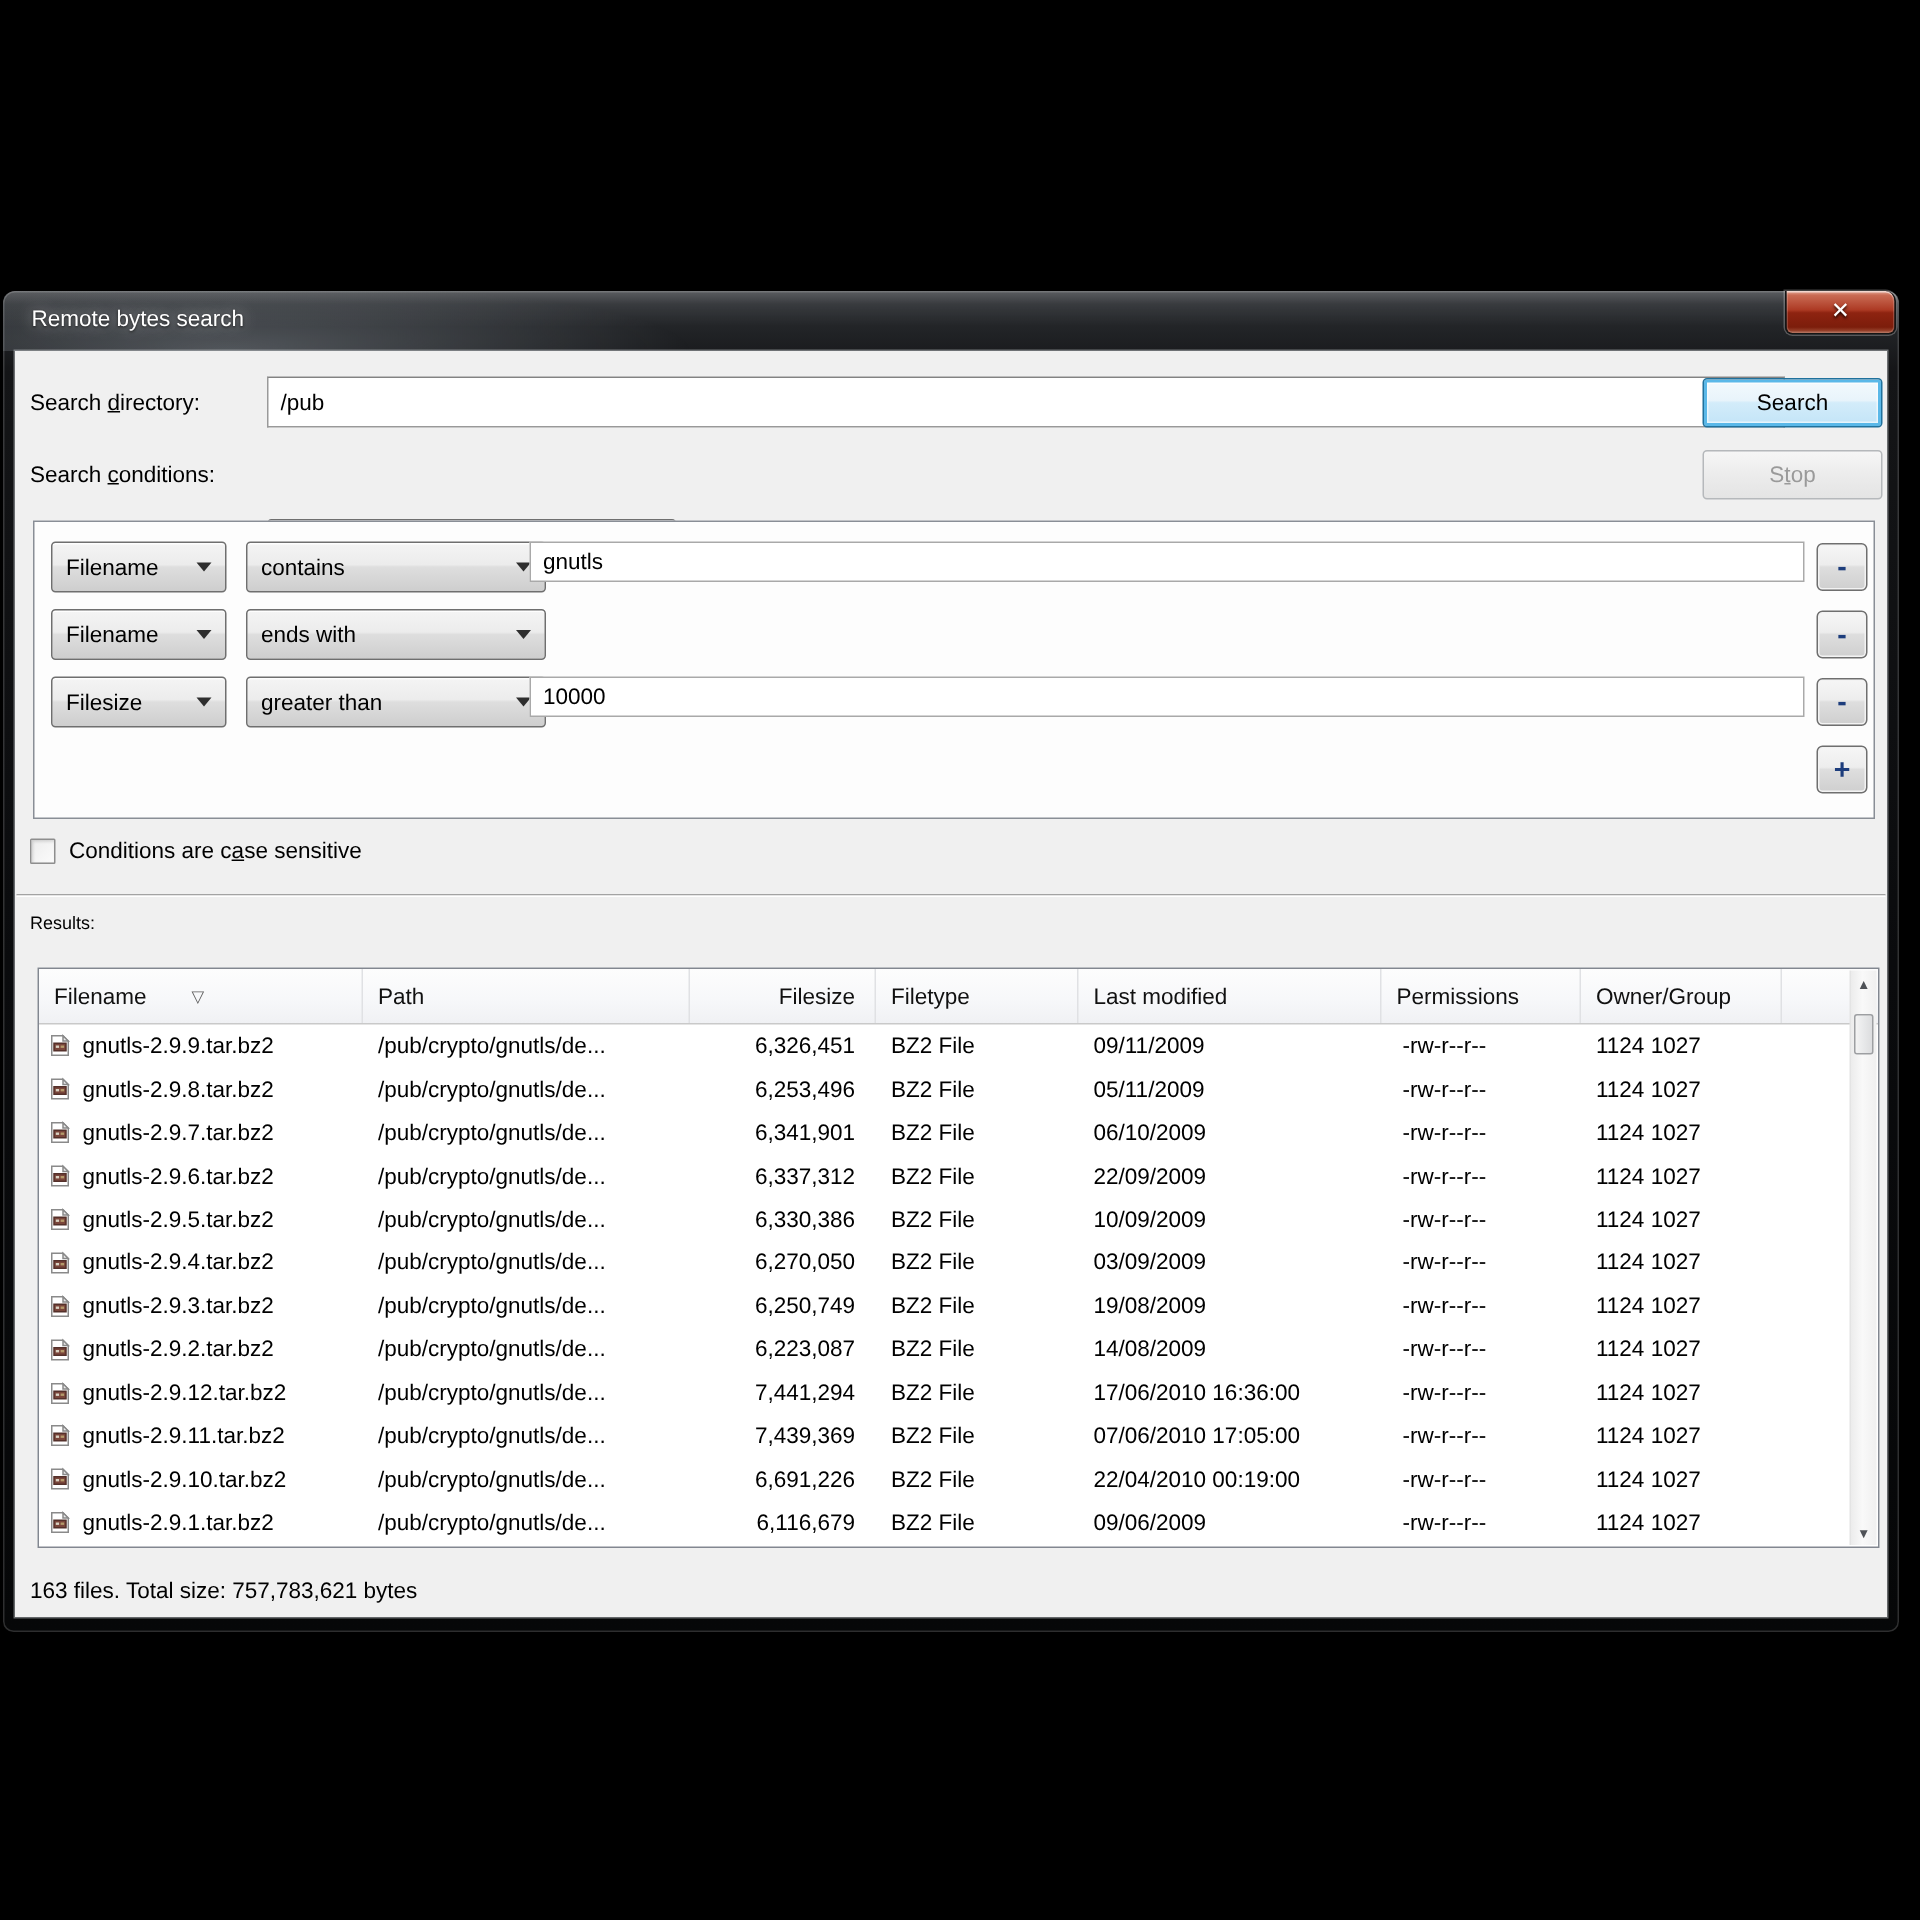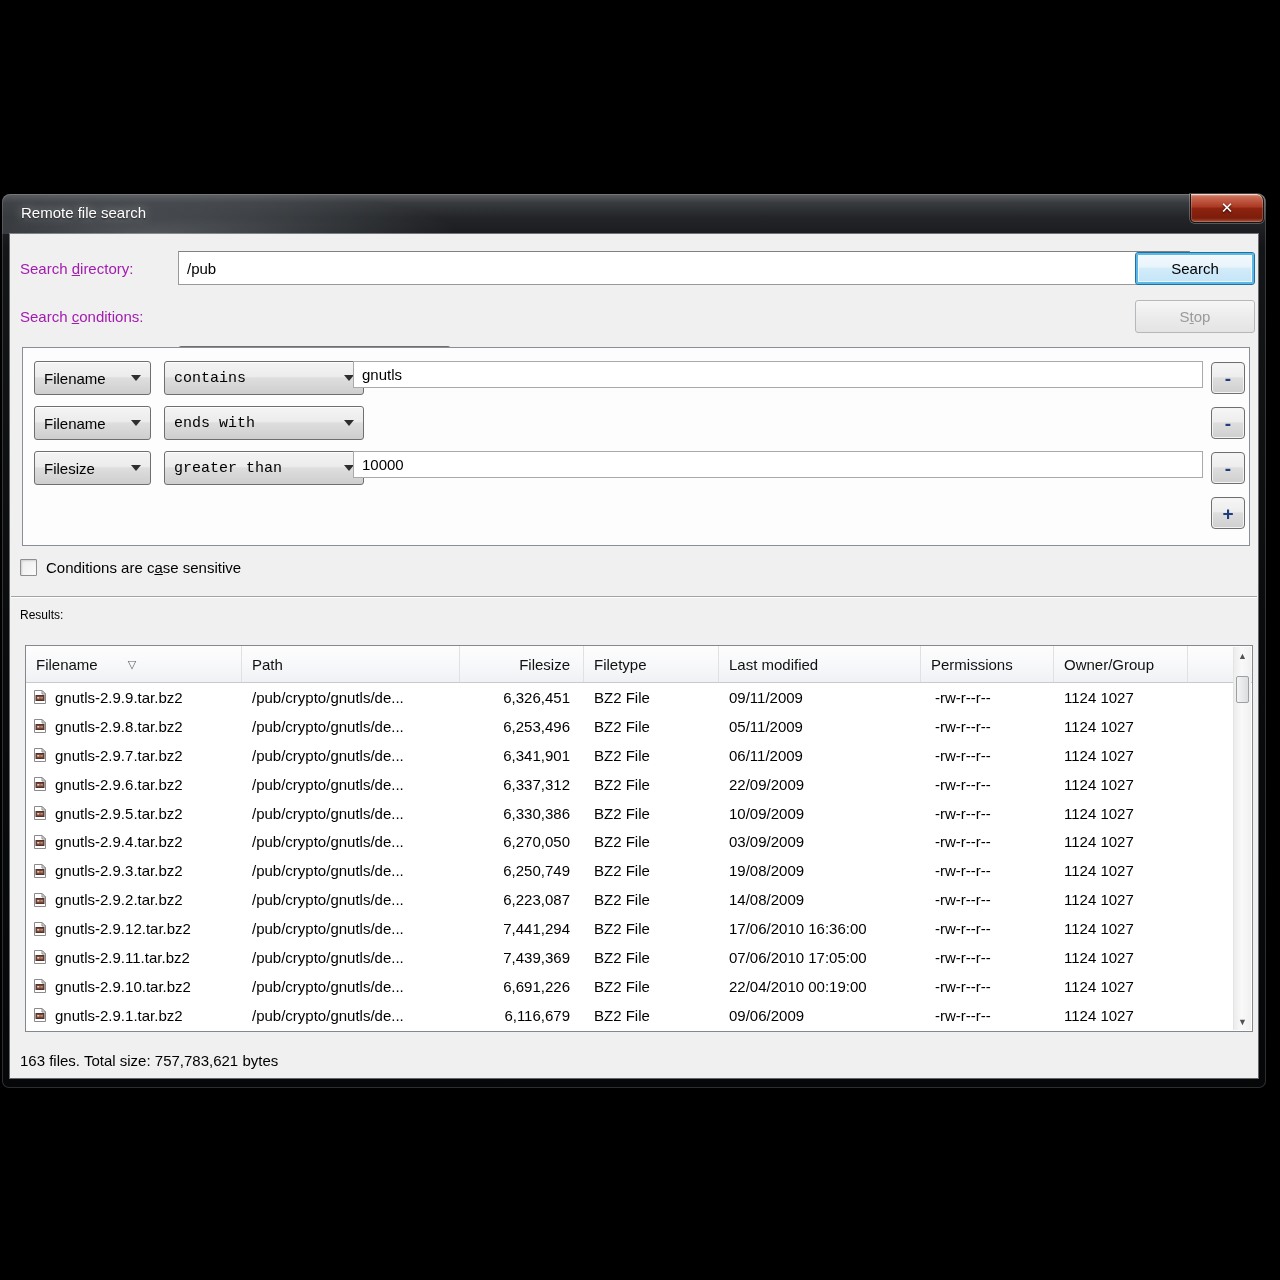--- a/index.html
+++ b/index.html
@@ -21,21 +21,21 @@
   .close-btn{position:absolute;top:0;left:1188px;width:74px;height:29px;
     border:1px solid #151515;border-top:none;border-radius:0 7px 5px 5px;
     background:linear-gradient(to bottom,#e6ad9d 0%,#c96b54 10%,#ad3a24 45%,#8e2310 52%,#7c1d0b 86%,#a5553d 100%);
     box-shadow:inset 0 1px 0 rgba(255,255,255,.45),inset 0 0 0 1px rgba(255,255,255,.18),0 0 0 1px rgba(255,255,255,.25);
     color:#fff;font-size:15px;font-weight:bold;text-align:center;line-height:27px;cursor:pointer;
     text-shadow:0 1px 2px rgba(0,0,0,.85);}
 
   .client{position:absolute;left:8px;right:8px;top:40px;bottom:10px;background:#f0f0f0;
     box-shadow:0 0 0 1px rgba(180,184,188,.55);}
 
-  .lbl{position:absolute;font-size:15px;color:#a21caf;}
+  .lbl{position:absolute;font-size:15px;color:#000000;}
   .mn{text-decoration:underline;}
 
   .txt{position:absolute;height:34px;border:1px solid #999;border-top-color:#828282;background:#fff;
     font-family:inherit;font-size:15px;color:#000;padding:0 8px;outline:none;}
 
   .btn{position:absolute;height:33px;width:120px;border-radius:3px;font-family:inherit;font-size:15px;
     color:#000;cursor:pointer;}
   .btn-search{border:1px solid #20719c;
     background:linear-gradient(to bottom,#f4fafd 0%,#e8f4fb 45%,#d3ecfa 50%,#c2e4f7 100%);
     box-shadow:inset 0 0 0 2px #5ab8e8,inset 0 0 0 3px rgba(255,255,255,.6);}
@@ -46,21 +46,21 @@
     background:linear-gradient(to bottom,#f4f4f4 0%,#ececec 45%,#dedede 50%,#cecece 100%);
     box-shadow:inset 0 1px 0 rgba(255,255,255,.9);
     display:flex;align-items:center;justify-content:space-between;padding:0 9px;font-size:15px;color:#000;cursor:pointer;}
   .combo-arrow{width:0;height:0;border-left:5px solid transparent;border-right:5px solid transparent;
     border-top:6px solid #2e2e2e;margin-left:8px;}
 
   .panel{position:absolute;left:12px;top:113px;width:1228px;height:199px;background:#fdfdfd;
     border:1px solid #898e96;}
   .cond-row{position:absolute;left:0;top:0;width:100%;height:34px;}
   .cond-field{left:11px;width:117px;}
-  .cond-op{left:141px;width:200px;font-family:Liberation Mono, monospace;}
+  .cond-op{left:141px;width:200px;}
   .cond-value{position:absolute;left:330px;top:0;width:850px;height:27px;border:1px solid #a9a9a9;
     background:#fff;font-family:inherit;font-size:15px;padding:0 8px;outline:none;}
   .sq-btn{position:absolute;left:1188px;width:34px;height:32px;border:1px solid #6f6f6f;border-radius:4px;
     background:linear-gradient(to bottom,#f6f6f6 0%,#ededed 45%,#dedede 50%,#cfcfcf 100%);
     box-shadow:inset 0 0 0 1px #f3f3f3;color:#1d3d7c;font-size:19px;font-weight:bold;
     font-family:inherit;line-height:1;cursor:pointer;}
 
   .chk-row{position:absolute;left:10px;top:323px;height:20px;display:flex;align-items:center;}
   .checkbox{width:17px;height:17px;border:1px solid #8e8e8e;border-radius:1px;
     background:linear-gradient(135deg,#ededed,#fbfbfb);box-shadow:inset 1px 1px 2px rgba(0,0,0,.14);}
@@ -102,21 +102,21 @@
   .sb-thumb{position:absolute;left:2px;right:2px;top:29px;height:27px;border:1px solid #9d9fa2;border-radius:2px;
     background:linear-gradient(to right,#f4f4f4,#e9eaeb 45%,#dcdddf);cursor:pointer;}
 
   .statusbar{position:absolute;left:10px;top:818px;font-size:15px;color:#000;}
 </style>
 </head>
 <body>
 
 <div class="window">
   <div class="titlebar">
-    <span class="title">Remote file search</span>
+    <span class="title">Remote bytes search</span>
     <div class="close-btn">
       <span>✕</span>
     </div>
   </div>
 
   <div class="client">
 
     <label class="lbl" style="left:10px;top:26px;"><span>Search </span><span class="mn">d</span><span>irectory:</span></label>
     <input class="txt" style="left: 168px; top: 17px; width: 1012px;" value="/pub">
     <button class="btn btn-search" style="left:1125px;top:18px;">Search</button>
@@ -248,21 +248,21 @@
         <path d="M10 1.5v3.5h3.5z" fill="#e9e9e9" stroke="#8a8a8a"></path>
         <rect x="4" y="6.5" width="8" height="5" fill="#7a453a" stroke="#54302a"></rect>
         <rect x="5.2" y="8" width="2.2" height="1.6" fill="#d9d2c2"></rect>
         <rect x="8.4" y="8" width="2.4" height="1.6" fill="#b49a6a"></rect>
       </svg>
       <span class="c-name-text">gnutls-2.9.7.tar.bz2</span>
     </div>
     <div class="td c-path">/pub/crypto/gnutls/de...</div>
     <div class="td c-size">6,341,901</div>
     <div class="td c-type">BZ2 File</div>
-    <div class="td c-mod">06/11/2009</div>
+    <div class="td c-mod">06/10/2009</div>
     <div class="td c-perm">-rw-r--r--</div>
     <div class="td c-owner">1124 1027</div>
     <div class="td"></div>
   </div>
           <div class="trow grid-cols">
     <div class="td c-name">
       <svg class="file-icon" width="16" height="16" viewBox="0 0 16 16">
         <path d="M2.5 1.5h7.5l3.5 3.5v9.5h-11z" fill="#ffffff" stroke="#8a8a8a"></path>
         <path d="M10 1.5v3.5h3.5z" fill="#e9e9e9" stroke="#8a8a8a"></path>
         <rect x="4" y="6.5" width="8" height="5" fill="#7a453a" stroke="#54302a"></rect>

